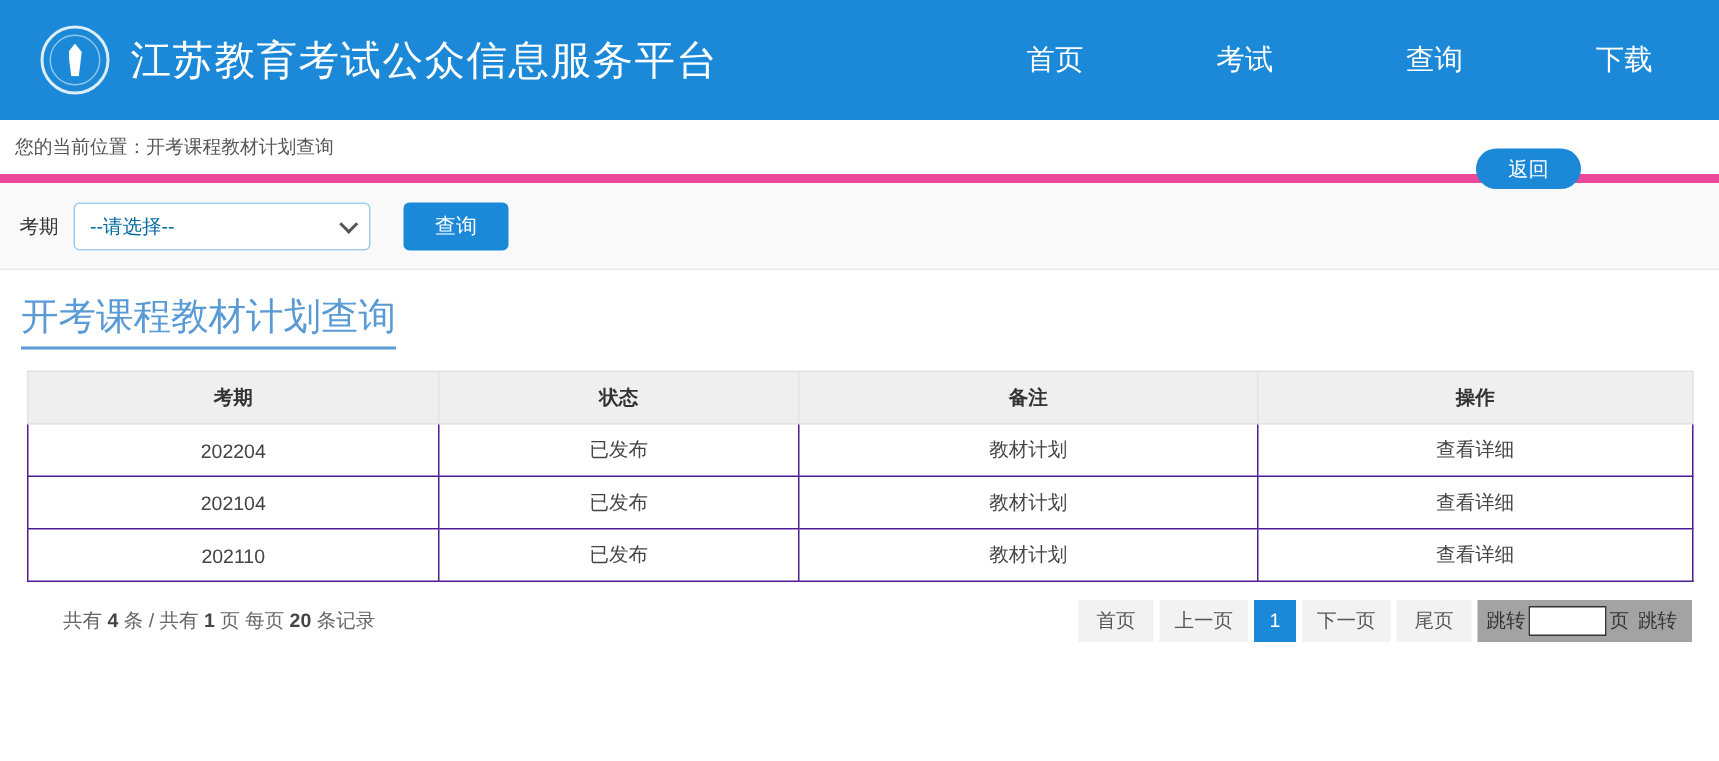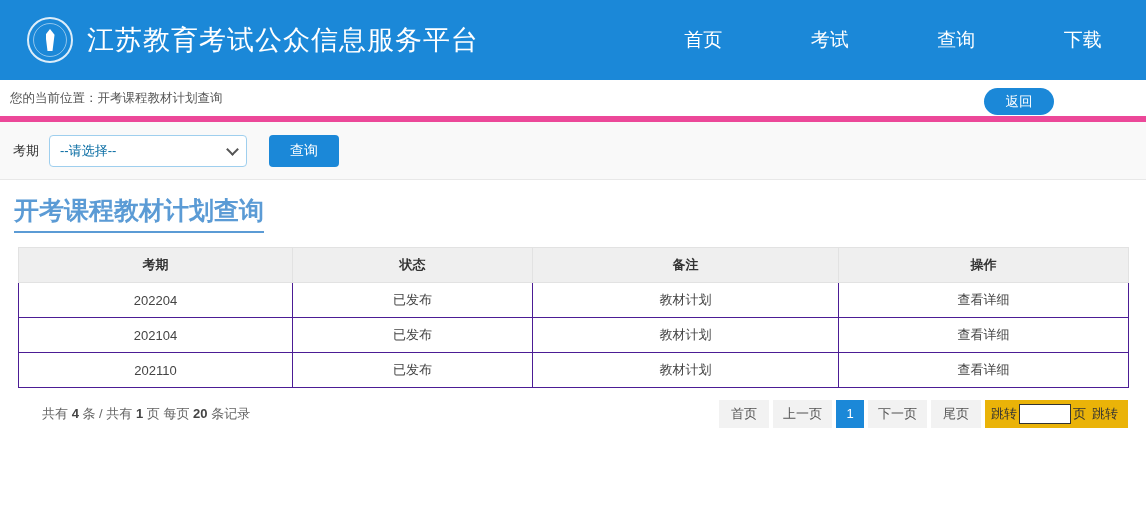--- a/index.html
+++ b/index.html
@@ -85,21 +85,21 @@
   }
   .crumb-text {
     font-size: 12.5px;
     color: #555555;
     padding-left: 10px;
     white-space: nowrap;
   }
   .back-button {
     position: absolute;
     right: 92px;
-    top: 8px;
+    top: 19px;
     width: 70px;
     height: 27px;
     background: #1b88d8;
     color: #ffffff;
     border: none;
     border-radius: 14px;
     font-size: 13.5px;
     font-family: inherit;
     cursor: pointer;
     line-height: 27px;
@@ -161,21 +161,21 @@
     padding: 0;
   }
 
   
   .page-title-wrap {
     padding: 14px 0 0 14px;
   }
   .page-title {
     display: inline-block;
     font-size: 25px;
-    font-weight: bold;
+    font-weight: normal;
     color: #5b9bd5;
     margin: 0;
     padding-bottom: 4px;
     border-bottom: 2px solid #5b9bd5;
     white-space: nowrap;
   }
 
   
   .table-wrap { padding: 14px 18px 0 18px; }
   table.data-table {
@@ -240,21 +240,21 @@
   .pg-btn.active {
     background: #1b88d8;
     color: #ffffff;
     min-width: 28px;
     padding: 0 9px;
   }
   .pg-jump {
     display: flex;
     align-items: center;
     height: 28px;
-    background: #eab308;
+    background: #a3a3a3;
     font-size: 13px;
     color: #333333;
     padding: 0 6px;
     gap: 2px;
   }
   .pg-jump input {
     width: 52px;
     height: 20px;
     border: 1px solid #333333;
     background: #ffffff;

